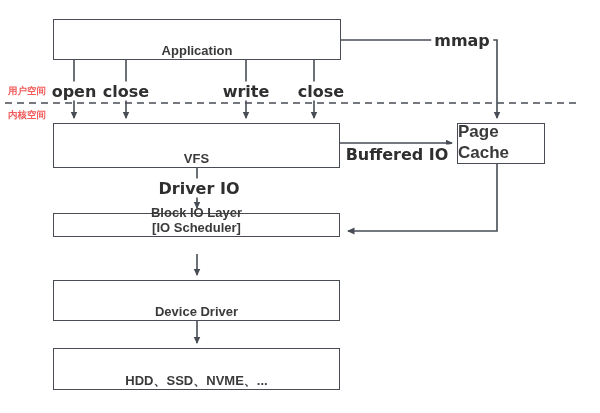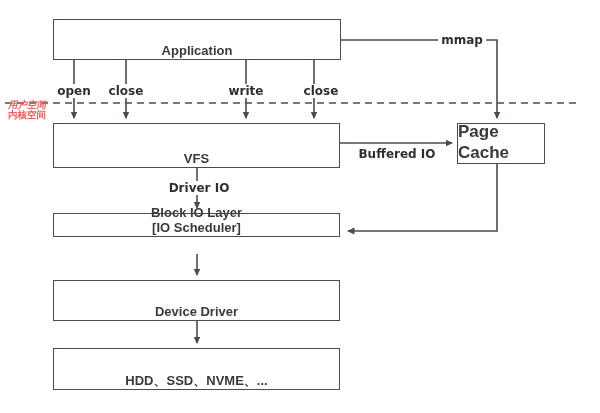--- a/index.html
+++ b/index.html
@@ -11,24 +11,24 @@
        font-weight:bold;font-size:13px;color:#3a3a3a;line-height:1.2;
        font-family:"Liberation Sans",sans-serif;}
   .box-application{left:53px;top:19px;width:288px;height:41px;}
   .box-vfs{left:53px;top:123px;width:287px;height:45px;}
   .box-pagecache{left:457px;top:123px;width:88px;height:41px;font-size:17px;}
   .box-blockio{left:53px;top:213px;width:287px;height:24px;}
   .box-device{left:53px;top:280px;width:287px;height:41px;}
   .box-storage{left:53px;top:348px;width:287px;height:42px;}
   .edge-label{position:absolute;transform:translate(-50%,-50%);background:#ffffff;
       padding:0 3px;white-space:nowrap;font-family:"DejaVu Sans",sans-serif;
-      font-weight:bold;font-size:12px;color:#2f2f2f;}
+      font-weight:bold;font-size:16px;color:#2f2f2f;}
   .region-label{position:absolute;font-family:"DejaVu Sans",sans-serif;
       font-size:9.5px;font-weight:bold;color:#f25c5c;white-space:nowrap;}
-  .region-user{left:8px;top:99px;font-style:italic;}
+  .region-user{left:8px;top:85px;}
   .region-kernel{left:8px;top:109px;}
 </style>
 </head>
 <body>
 
 <div class="canvas">
 
   <svg class="svg-layer" viewBox="0 0 600 413" xmlns="http://www.w3.org/2000/svg">
     <defs>
       <marker id="ah" markerWidth="9" markerHeight="8" refX="6.5" refY="3.5" orient="auto" markerUnits="userSpaceOnUse">

